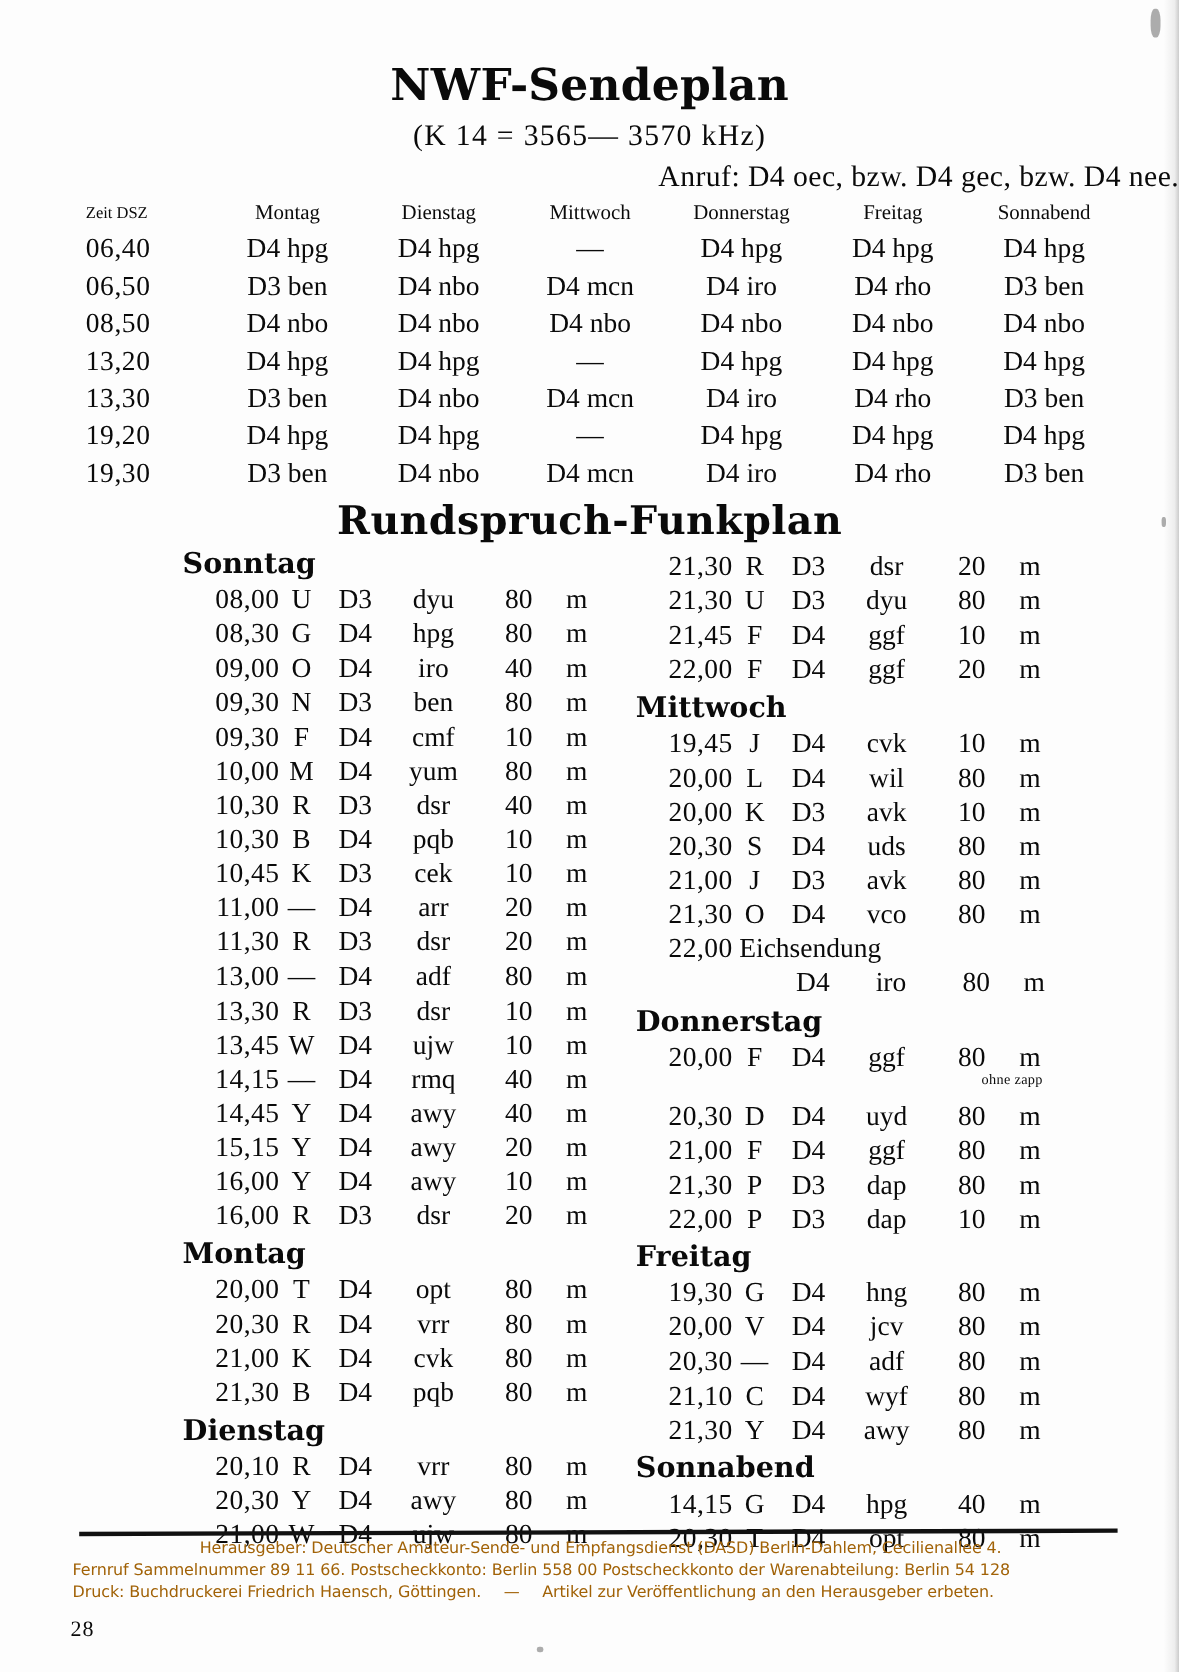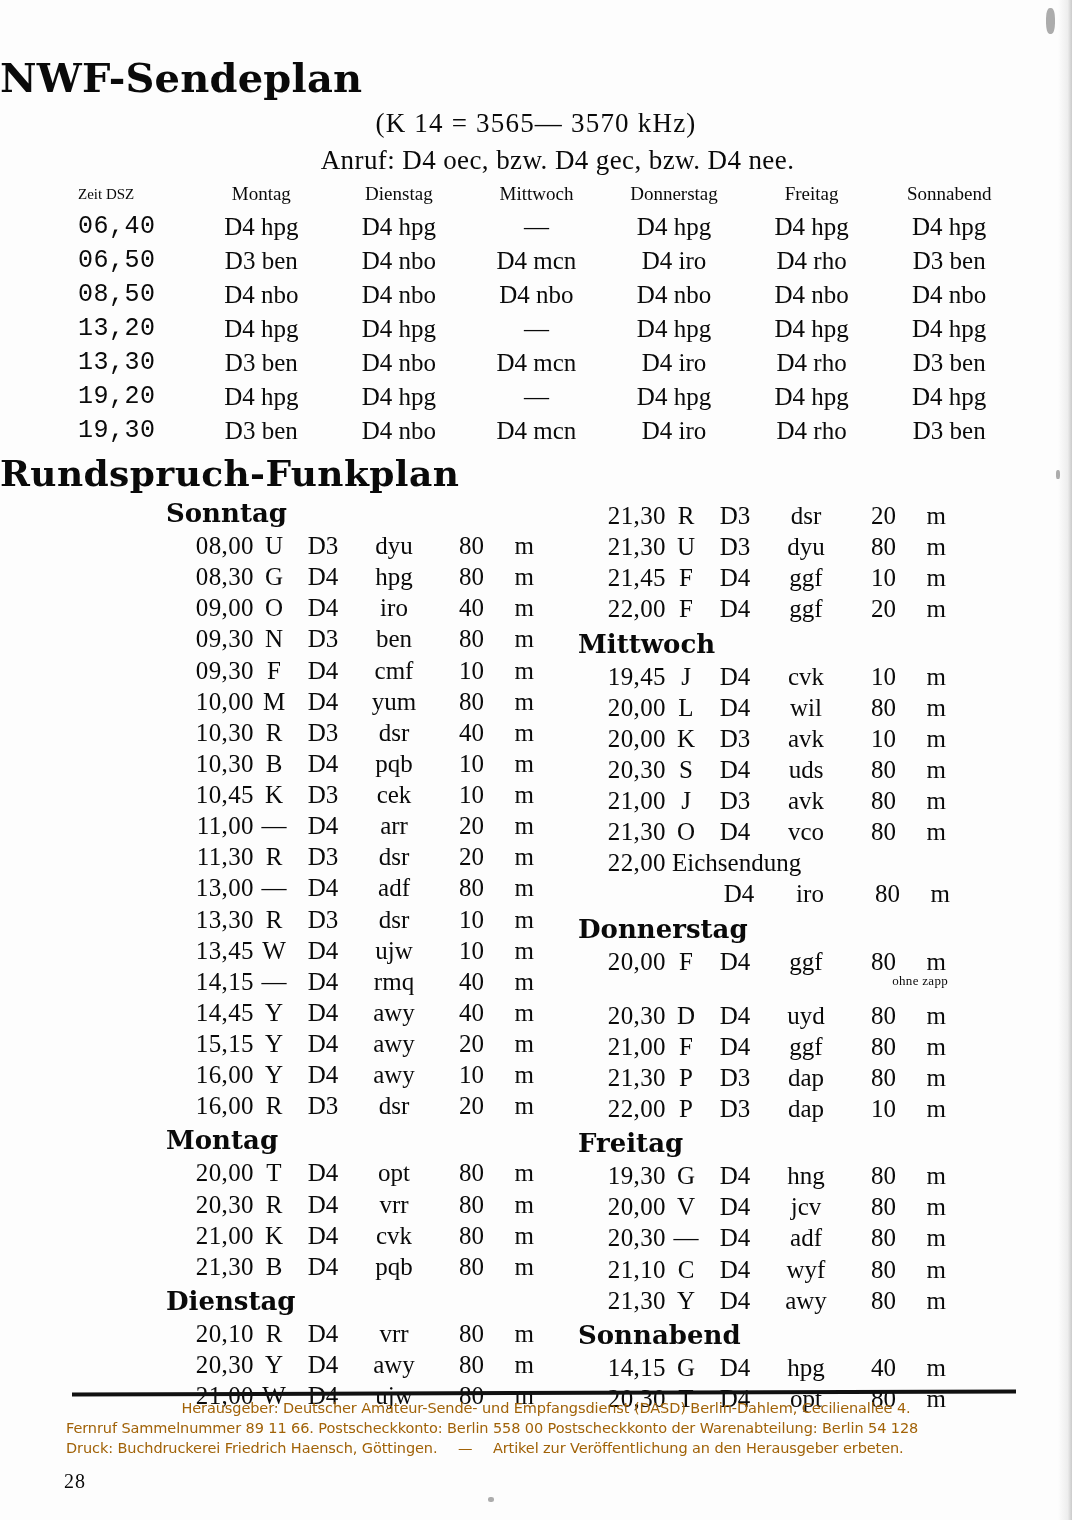--- a/index.html
+++ b/index.html
@@ -34,39 +34,40 @@
     position: absolute;
     background: #6a6a6a;
     opacity: .55;
     border-radius: 40%;
   }
 
   
   .main-title {
     position: absolute;
     left: 0; right: 0;
+    text-align: center;
     font-weight: 700;
     letter-spacing: .2px;
   }
   #t-sendeplan {
     top: 54px;
     font-size: 40px;
     font-family: "DejaVu Serif", "Liberation Serif", serif;
   }
   #t-freq {
     position: absolute;
     top: 108px; left: 0; right: 0;
     text-align: center;
     font-size: 27px;
     letter-spacing: 1.2px;
   }
   #t-anruf {
     position: absolute;
     top: 145px; left: 0; right: 0;
-    text-align: center;
+    text-align: right;
     font-size: 27px;
     letter-spacing: .4px;
     padding-left: 43px;
   }
   #t-funkplan {
     top: 452px;
     font-size: 36px;
     font-family: "DejaVu Serif", "Liberation Serif", serif;
     letter-spacing: .4px;
   }
@@ -95,21 +96,20 @@
     font-size: 25px;
     text-align: center;
     padding: 1px 0;
     line-height: 1.28;
     white-space: nowrap;
   }
   #sendeplan-table td.td-time {
     text-align: left;
     padding-left: 4px;
     letter-spacing: .5px;
-    font-family: Liberation Mono, monospace;
   }
   #sendeplan-table col.c-time  { width: 118px; }
   #sendeplan-table col.c-day   { width: 137px; }
 
   
   #funkplan {
     position: absolute;
     top: 500px;
     left: 0;
     width: 937px;

